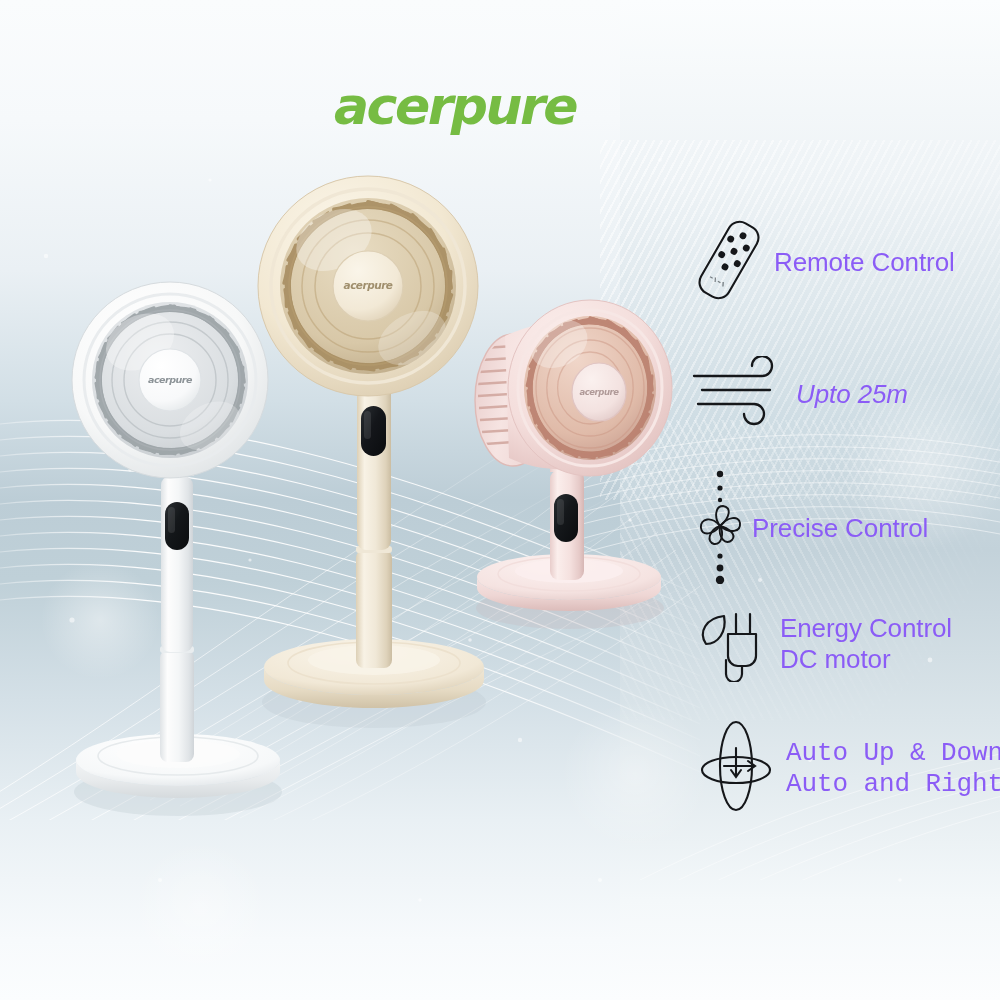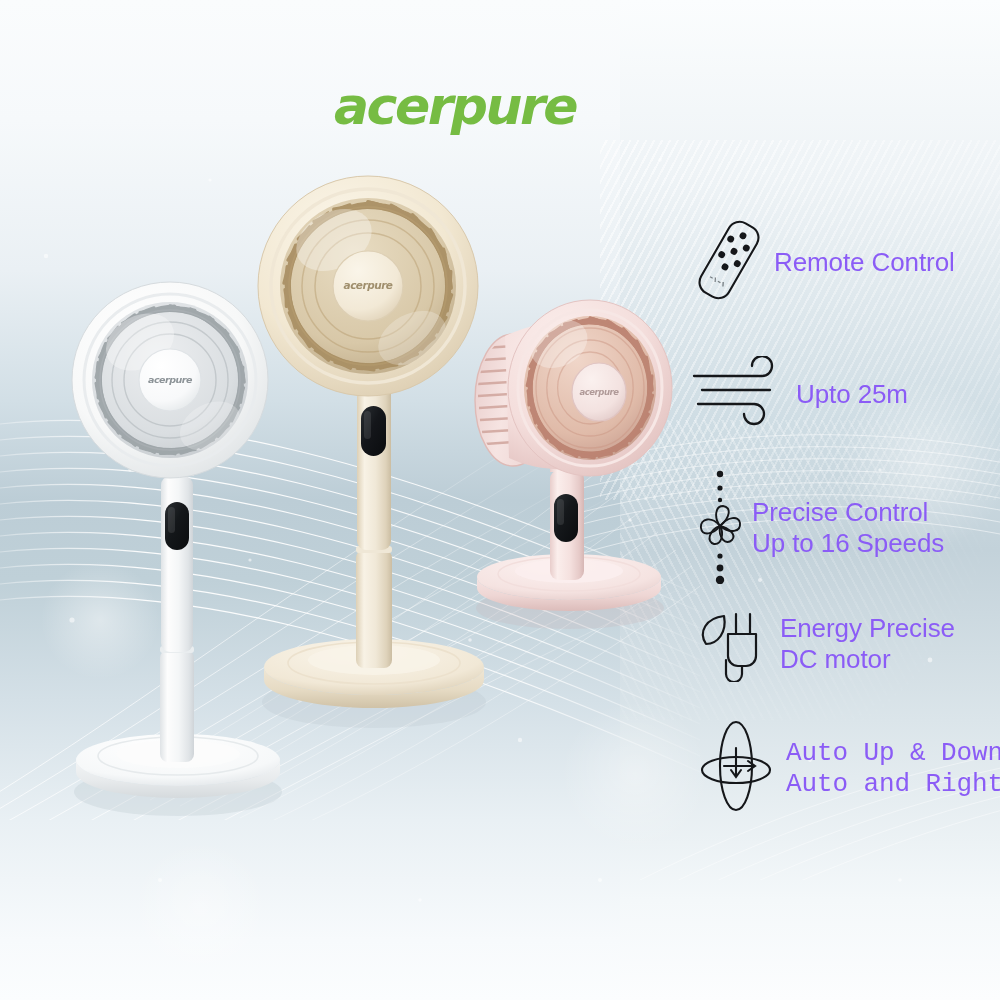--- a/index.html
+++ b/index.html
@@ -59,21 +59,21 @@
   }
   .feat{
     position:absolute; display:flex; align-items:center; gap:8px;
   }
   .feat .ico{ flex:0 0 auto; }
   .feat .txt{
     color:#8b5cf6; font-size:26px; line-height:31px;
     letter-spacing:-.1px; white-space:nowrap;
   }
   .f-remote { left:4px;  top:22px;  }
-  .f-airflow{ left:4px;  top:160px; }
+  .f-airflow{ left:4px;  top:160px;font-style:italic; }
   .f-precise{ left:12px; top:272px; }
   .f-energy { left:8px;  top:406px; }
   .f-oscil  { left:10px; top:522px;font-family:Liberation Mono, monospace; }
 
   .logo-wrap{
     position:absolute; left:334px; top:78px; width:300px; height:62px;
   }
 </style>
 </head>
 <body>
@@ -616,42 +616,41 @@
               <path d="M0 0 C 10 -8, 12 -19, 3 -20 C -5 -20, -6 -8, 0 0 Z"></path>
               <path d="M0 0 C 10 8, 21 6, 20 -3 C 19 -11, 7 -9, 0 0 Z"></path>
               <path d="M0 0 C -2 12, 6 20, 12 14 C 17 8, 8 2, 0 0 Z"></path>
               <path d="M0 0 C -11 4, -14 16, -6 18 C 2 19, 4 7, 0 0 Z"></path>
             </g>
           </g>
         </svg>
       </span>
       <span>
         <div class="txt">Precise Control</div>
-        <div class="txt">Up to 16 Speeds</div>
       </span>
     </div>
 
     <div class="feat f-energy">
       <span class="ico">
         <svg width="76" height="80" viewBox="0 0 76 80">
           <g fill="none" stroke="#15171a" stroke-width="2.2" stroke-linecap="round" stroke-linejoin="round">
 
             <path d="M28 14 C 10 16, 2 30, 10 42 C 22 42, 31 30, 28 14 Z"></path>
 
             <path d="M32 32 h28 v22 a10 10 0 0 1 -10 10 h-8 a10 10 0 0 1 -10 -10 z"></path>
 
             <path d="M40 32 V 12"></path>
             <path d="M54 32 V 12"></path>
 
             <path d="M46 64 v8 a8 8 0 0 1 -16 0 v-14"></path>
           </g>
         </svg>
       </span>
       <span>
-        <div class="txt">Energy Precise</div>
+        <div class="txt">Energy Control</div>
         <div class="txt">DC motor</div>
       </span>
     </div>
 
     <div class="feat f-oscil">
       <span class="ico">
         <svg width="80" height="96" viewBox="0 0 80 96">
           <g fill="none" stroke="#15171a" stroke-width="2.1" stroke-linecap="round">
 
             <ellipse cx="38" cy="48" rx="16" ry="44"></ellipse>

